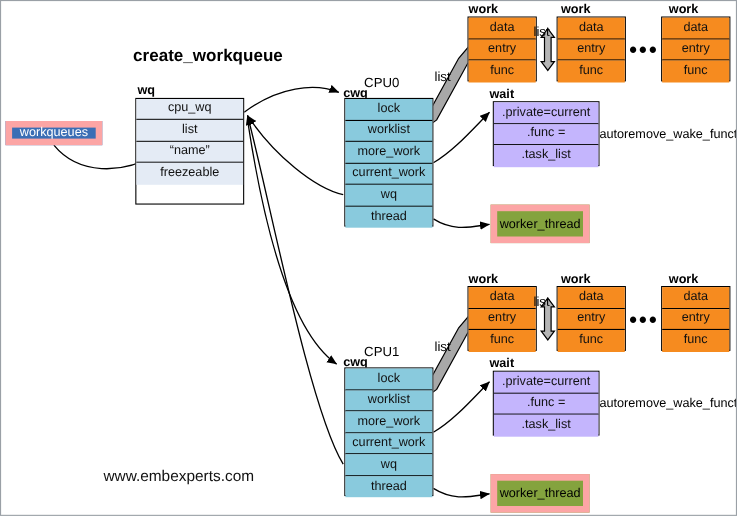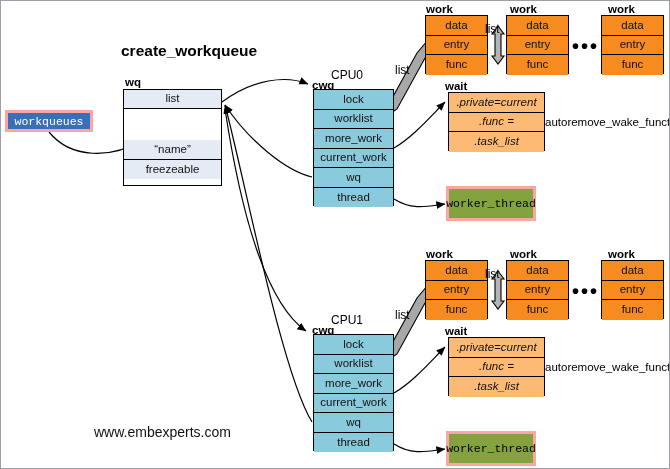--- a/index.html
+++ b/index.html
@@ -42,48 +42,47 @@
     align-items: center;
     justify-content: center;
     white-space: nowrap;
   }
   .row:last-child { border-bottom: none; }
 
   
   .wq-struct .row      { background: #e4ebf5; }
   .cwq-struct .row     { background: #89cadd; }
   .work-struct .row    { background: #f68b1f; }
-  .wait-struct .row    { background: #fdba74; font-style: italic; }
+  .wait-struct .row    { background: #c4b5fd; }
 
   .struct-label {
     position: absolute;
     font-size: 11.5px;
     font-weight: bold;
     color: #000;
     white-space: nowrap;
     line-height: 1;
   }
   .cpu-label {
     position: absolute;
     font-size: 12px;
     font-weight: normal;
     color: #000;
     white-space: nowrap;
     line-height: 1;
   }
   .plain-box {
     position: absolute;
-    border: 3px solid #fca5a5;
+    border: 6px solid #fca5a5;
     box-sizing: border-box;
     display: flex;
     align-items: center;
     justify-content: center;
     font-size: 11.5px;
     white-space: nowrap;
-    font-family: Liberation Mono, monospace;
   }
   .workqueues-box {
     background: #3a6eb5;
     color: #ffffff;
   }
   .worker-box {
     background: #84a33e;
     color: #000000;
   }
   .free-text {
@@ -174,22 +173,23 @@
   </svg>
 
   <div id="title" style="left:120px; top:42px;">create_workqueue</div>
 
   <div id="watermark" style="left:93px; top:424px;">www.embexperts.com</div>
 
   <div class="plain-box workqueues-box" style="left:4px; top:109px; width:88px; height:22px;">workqueues</div>
 
   <div class="struct-label" style="left:124px; top:76px;">wq</div>
   <div class="struct wq-struct" style="left:122px; top:88px; width:99px; height:97px;">
+    <div class="row" style="height:19.4px;">cpu_wq</div>
     <div class="row" style="height:19.4px;">list</div>
-    <div class="row" style="height:19.4px;margin-top:31px;">“name”</div>
+    <div class="row" style="height:19.4px;">“name”</div>
     <div class="row" style="height:19.4px;">freezeable</div>
   </div>
 
   <div class="cpu-label" style="left:330px; top:68px;">CPU0</div>
   <div class="struct-label" style="left:311px; top:79px;">cwq</div>
   <div class="struct cwq-struct" style="left:312px; top:88px; width:81px; height:117px;">
     <div class="row" style="height:19.5px;">lock</div>
     <div class="row" style="height:19.5px;">worklist</div>
     <div class="row" style="height:19.5px;">more_work</div>
     <div class="row" style="height:19.5px;">current_work</div>

